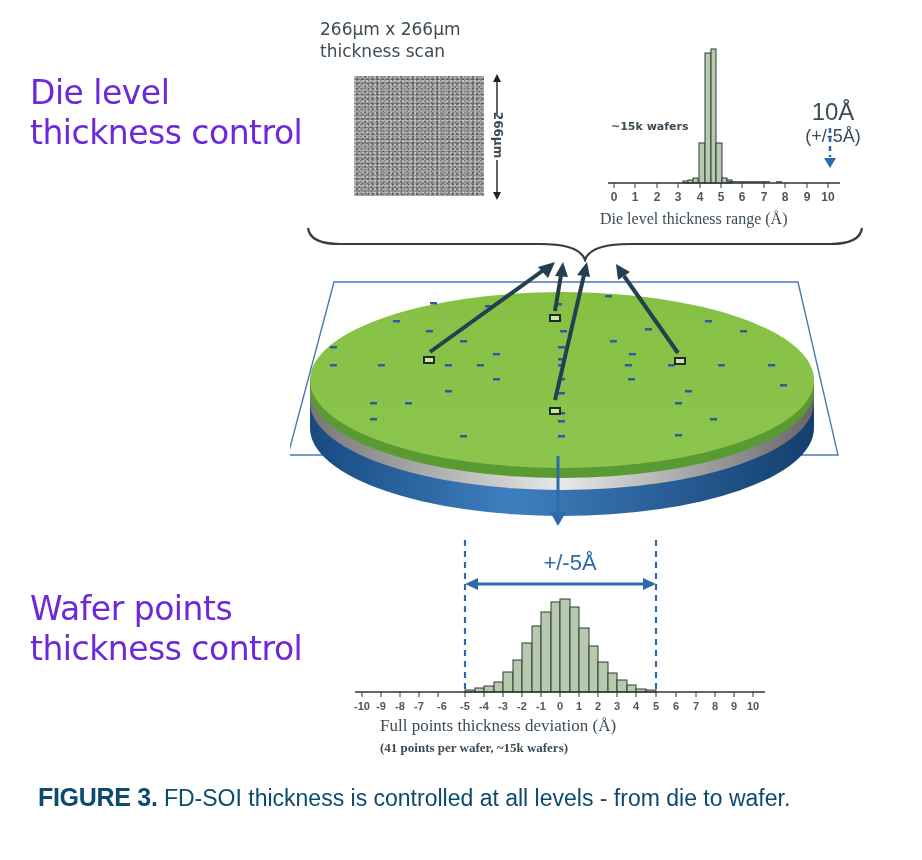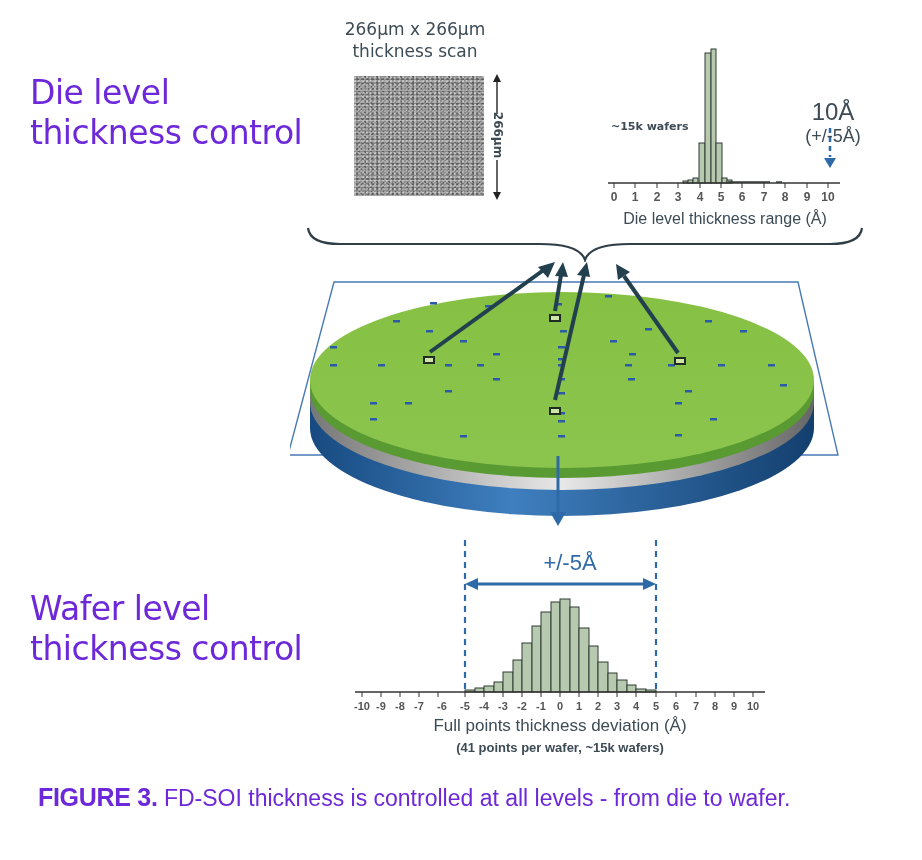--- a/index.html
+++ b/index.html
@@ -2,44 +2,44 @@
 <html><head>
 <meta charset="utf-8">
 <style>
   html, body { margin: 0; padding: 0; background: #ffffff; }
   body { width: 922px; height: 860px; position: relative; overflow: hidden;
          font-family: "DejaVu Sans", sans-serif; color: #3b4a55; }
   .abs { position: absolute; }
   .label-big { font-family: "DejaVu Sans", sans-serif; font-size: 33px; line-height: 40px;
                color: #6d28d9; text-align: left; letter-spacing: -0.5px; }
   .scan-title { font-family: "DejaVu Sans", sans-serif; font-size: 17px; line-height: 22px;
-                color: #3d4b55; text-align: center; }
+                color: #3d4b55; text-align: left; }
   .noise { background-color: #8a8a8a;
     background-image:
       radial-gradient(circle at 20% 30%, rgba(255,255,255,0.35) 0 1px, transparent 1.5px),
       radial-gradient(circle at 70% 60%, rgba(0,0,0,0.35) 0 1px, transparent 1.6px),
       radial-gradient(circle at 45% 80%, rgba(255,255,255,0.3) 0 1px, transparent 1.4px),
       radial-gradient(circle at 85% 15%, rgba(0,0,0,0.3) 0 1px, transparent 1.5px);
     background-size: 4px 4px, 5px 5px, 3px 3px, 6px 5px; }
   .blue-txt { color: #2e6aa8; font-family: "Liberation Sans", sans-serif; }
   .small-lbl { font-family: "DejaVu Sans", sans-serif; font-size: 13px; color: #3d4b55; }
-  .axis-title { font-family: Liberation Sans, sans-serif; font-size: 16px; color: #3d4b55; text-align:center; }
-  .caption { font-family: "Liberation Sans", sans-serif; font-size: 23px; line-height: 31px; color: #6d28d9; }
+  .axis-title { font-family: Liberation Serif, serif; font-size: 16px; color: #3d4b55; }
+  .caption { font-family: "Liberation Sans", sans-serif; font-size: 23px; line-height: 31px; color: #0c4a6e; }
   .caption b { font-weight: 900; font-size: 25px; letter-spacing: -0.3px; }
   svg text { font-family: "Liberation Sans", sans-serif; }
 </style>
 </head>
 <body>
 
 <div class="abs label-big" style="left:30px; top:73px; width:275px;">
   <div>Die level</div>
   <div>thickness control</div>
 </div>
 <div class="abs label-big" style="left:30px; top:589px; width:275px;">
-  <div>Wafer level</div>
+  <div>Wafer points</div>
   <div>thickness control</div>
 </div>
 
 <div class="abs scan-title" style="left:320px; top:18px; width:190px;">
   <div>266µm x 266µm</div>
   <div>thickness scan</div>
 </div>
 <div class="abs noise" style="left:354px; top:76px; width:130px; height:120px;"></div>
 <svg class="abs" style="left:486px; top:74px;" width="22" height="126">
   <line x1="11" y1="4" x2="11" y2="122" stroke="#222" stroke-width="1.4"></line>

